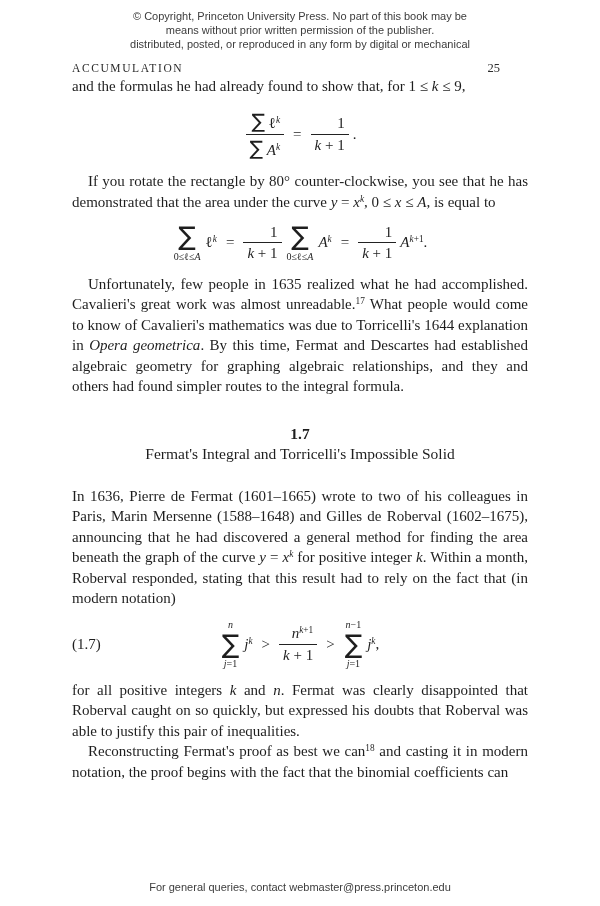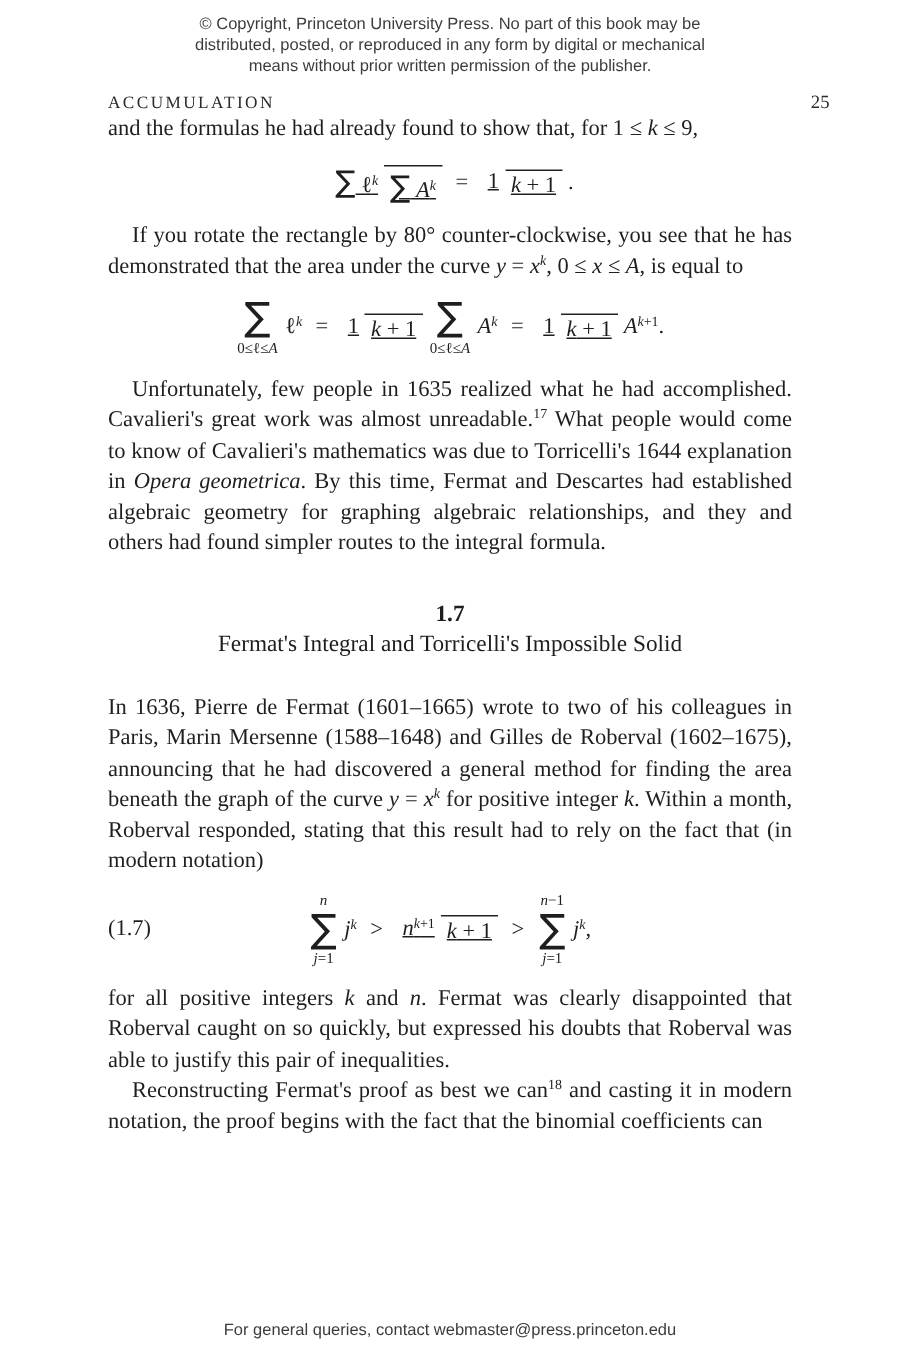--- a/index.html
+++ b/index.html
@@ -19,21 +19,21 @@
     font-family: "Liberation Sans", "DejaVu Sans", sans-serif;
     font-size: 11px;
     line-height: 14px;
     color: #3c3c3c;
   }
   
   .runhead {
     display: flex;
     justify-content: space-between;
     align-items: baseline;
-    margin: 10px 47px 0 72px;
+    margin: 10px 100px 0 72px;
   }
   .runhead .rh-left {
     font-size: 11.5px;
     letter-spacing: 1.6px;
     color: #2b2b2b;
   }
   .runhead .rh-right { font-size: 12.5px; color: #2b2b2b; }
 
   .content { margin: 0 72px; }
 
@@ -56,21 +56,21 @@
     display: flex;
     justify-content: center;
     align-items: center;
     font-size: 15px;
     position: relative;
   }
   .d1 { margin: 13px 0 12px 0; }
   .d2 { margin: 11px 0 11px 0; }
   .d3 { margin: 10px 0 10px 0; }
 
-  .frac { display: inline-flex; flex-direction: row; align-items: center; margin: 0 2px; text-decoration: underline; }
+  .frac { display: inline-flex; flex-direction: column; align-items: flex-end; margin: 0 2px; }
   .frac .num { padding: 0 4px 2px 4px; line-height: 1.12; white-space: nowrap; }
   .frac .den { border-top: 1px solid #222; padding: 2px 4px 0 4px; line-height: 1.12; white-space: nowrap; }
 
   .sum { font-size: 20px; font-family: "DejaVu Sans", sans-serif; font-weight: 400; }
 
   .bigop { display: inline-flex; flex-direction: column; align-items: center; margin: 0 3px; line-height: 1; }
   .bigop .limit { font-size: 10px; line-height: 1.2; white-space: nowrap; }
   .bigop .sym {
     font-size: 26px;
     line-height: 1.05;
@@ -104,22 +104,22 @@
     color: #3c3c3c;
   }
 </style>
 </head>
 <body>
 
 <div class="page">
 
   <div class="copyright">
     <div>© Copyright, Princeton University Press. No part of this book may be</div>
+    <div>means without prior written permission of the publisher.</div>
     <div>distributed, posted, or reproduced in any form by digital or mechanical</div>
-    <div>means without prior written permission of the publisher.</div>
   </div>
 
   <div class="runhead">
     <span class="rh-left">ACCUMULATION</span>
     <span class="rh-right">25</span>
   </div>
 
   <div class="content">
 
     <p class="p-first"><span>and the formulas he had already found to show that, for 1 ≤ </span><span class="mi">k</span><span> ≤ 9,</span></p>

